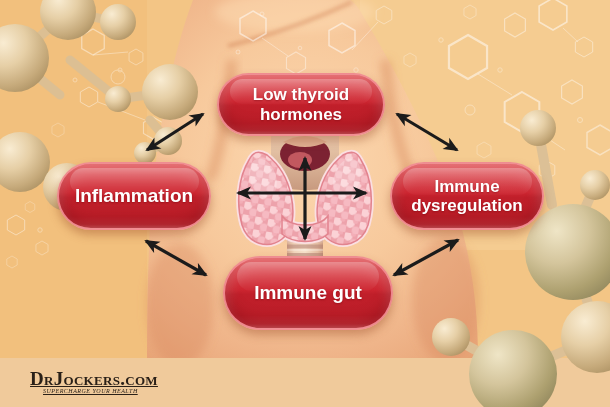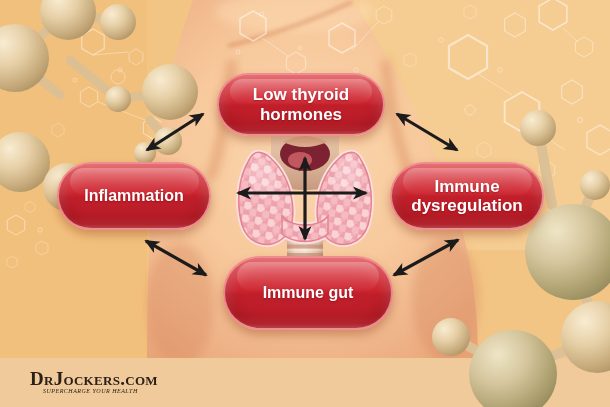--- a/index.html
+++ b/index.html
@@ -24,22 +24,22 @@
     line-height:1.12;
   }
   .pill::after{
     content:"";position:absolute;left:7%;right:7%;top:4px;height:42%;
     border-radius:999px;
     background:linear-gradient(180deg,rgba(255,255,255,.26),rgba(255,255,255,.02));
     pointer-events:none;
   }
   .pill .lbl{white-space:pre-line;position:relative;z-index:1;text-shadow:0 1px 2px rgba(110,0,10,.45);}
   .txt-m{font-size:17px;}
-  .txt-l{font-size:16px;}
-  .brand{position:absolute;left:30px;top:369px;color:#2a2018;}
+  .txt-l{font-size:19px;}
+  .brand{position:absolute;left:30px;top:369px;color:#2a2018;text-decoration:underline;}
   .brand-name{
     font-family:"Liberation Serif",serif;font-size:19px;font-weight:700;
     font-variant:small-caps;letter-spacing:.3px;line-height:1;
   }
   .brand-tagline{
     font-family:"Liberation Serif",serif;font-size:6px;font-style:italic;
     letter-spacing:.5px;text-transform:uppercase;margin:0 0 0 13px;line-height:1.2;
   }
 </style>
 </head>

